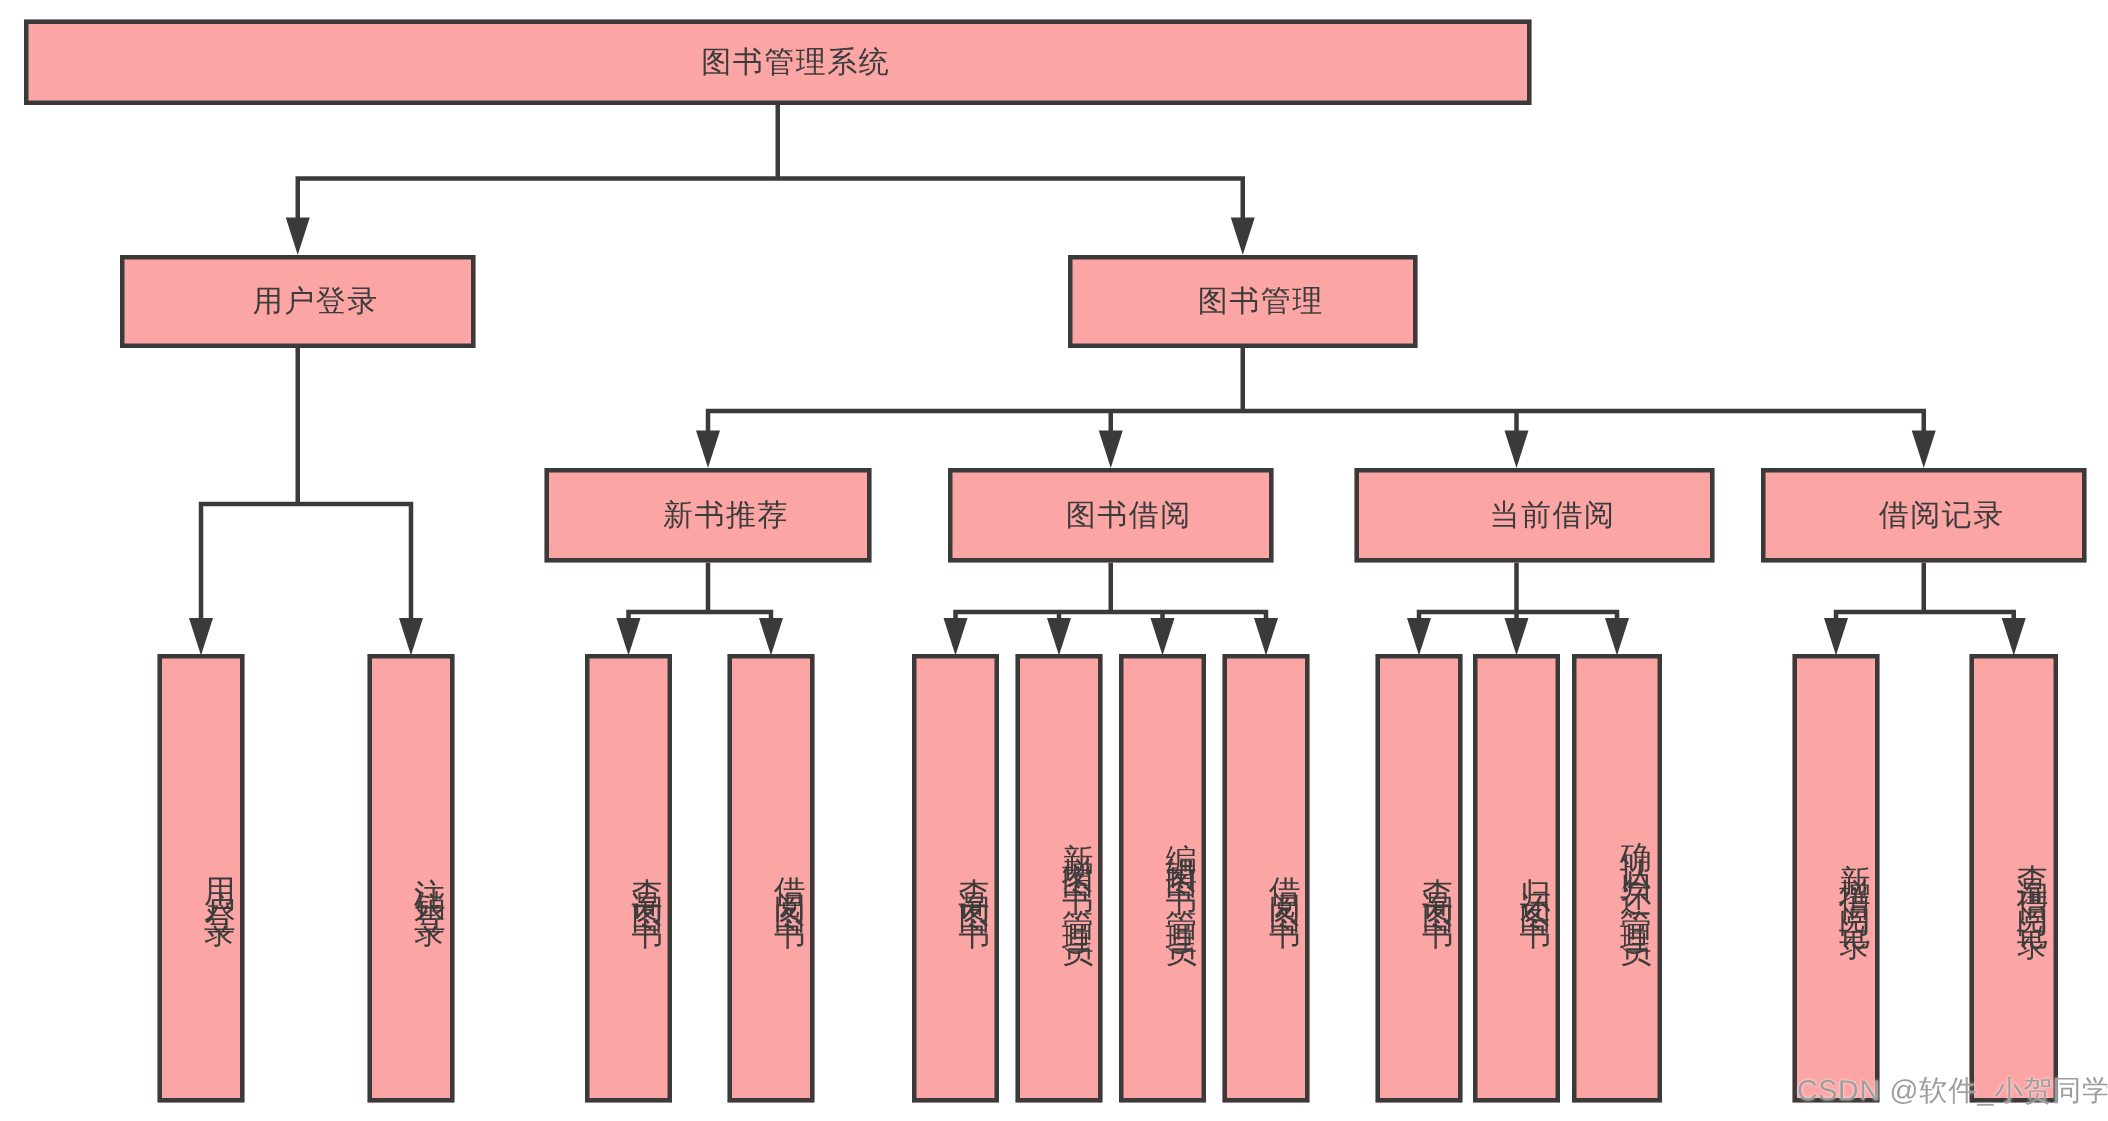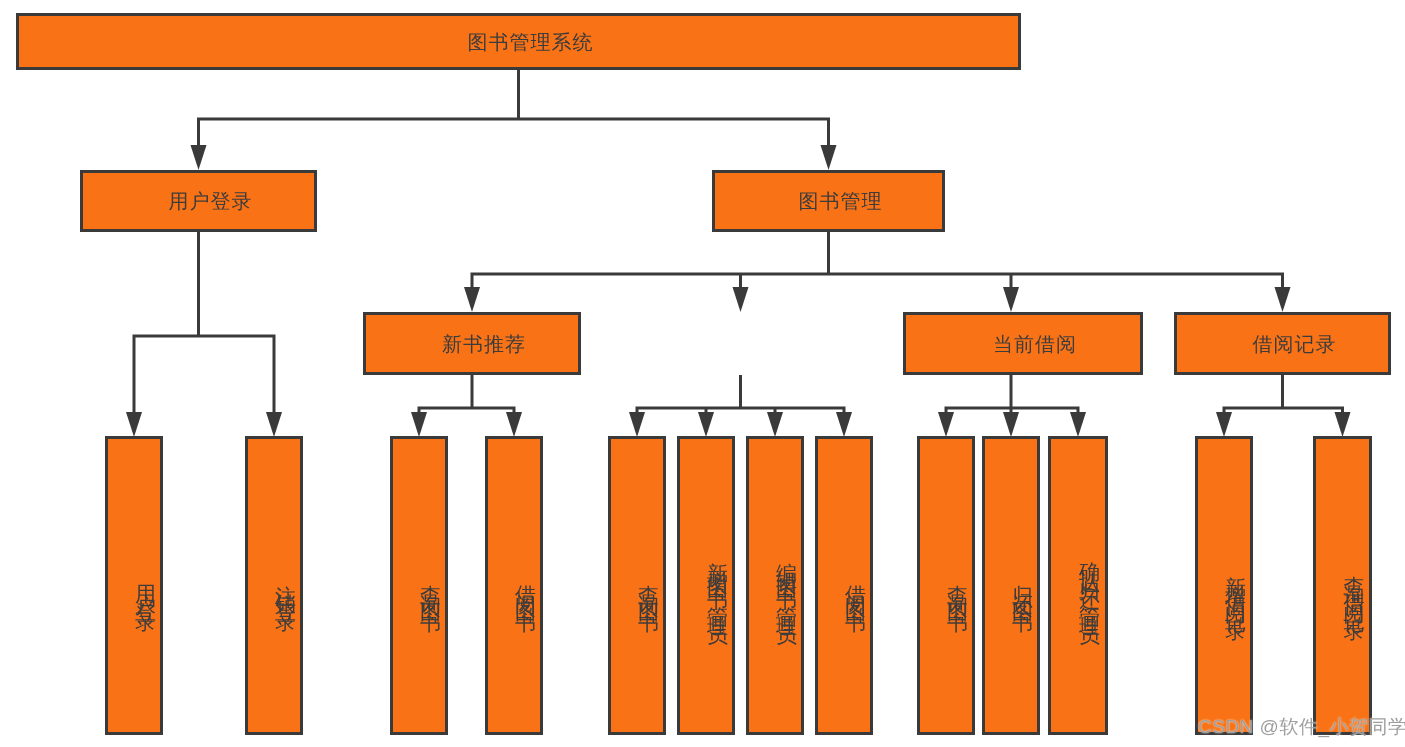--- a/index.html
+++ b/index.html
@@ -13,21 +13,21 @@
   body{font-family:"Liberation Sans","DejaVu Sans",sans-serif;}
   .canvas{
     position:relative;
     width:1405px;height:747px;
     background:var(--bg);
     overflow:hidden;
   }
   .connectors{position:absolute;left:0;top:0;z-index:1;}
   .box{
     position:absolute;
-    background:#f97316;
+    background:#fca5a5;
     border:3px solid var(--line);
     color:var(--text);
     display:flex;
     align-items:center;
     justify-content:center;
     z-index:2;
     padding-left:24px;
   }
   .hbox{
     font-size:20px;
@@ -103,20 +103,21 @@
       <polygon points="1334.5,412 1350.5,412 1342.5,437"></polygon>
     </g>
   </svg>
 
   <div class="box hbox" style="left:16px;top:13px;width:1005px;height:57px">图书管理系统</div>
 
   <div class="box hbox" style="left:80px;top:170px;width:237px;height:62px">用户登录</div>
   <div class="box hbox" style="left:712px;top:170px;width:233px;height:62px">图书管理</div>
 
   <div class="box hbox" style="left:363px;top:312px;width:218px;height:63px">新书推荐</div>
+  <div class="box hbox" style="left:632px;top:312px;width:217px;height:63px">图书借阅</div>
   <div class="box hbox" style="left:903px;top:312px;width:240px;height:63px">当前借阅</div>
   <div class="box hbox" style="left:1174px;top:312px;width:217px;height:63px">借阅记录</div>
 
   <div class="box vbox" style="left:105px;top:436px;width:58px;height:299px">用户登录</div>
   <div class="box vbox" style="left:245px;top:436px;width:58px;height:299px">注销登录</div>
 
   <div class="box vbox" style="left:390px;top:436px;width:58px;height:299px">查询图书</div>
   <div class="box vbox" style="left:485px;top:436px;width:58px;height:299px">借阅图书</div>
 
   <div class="box vbox" style="left:608px;top:436px;width:58px;height:299px">查询图书</div>

